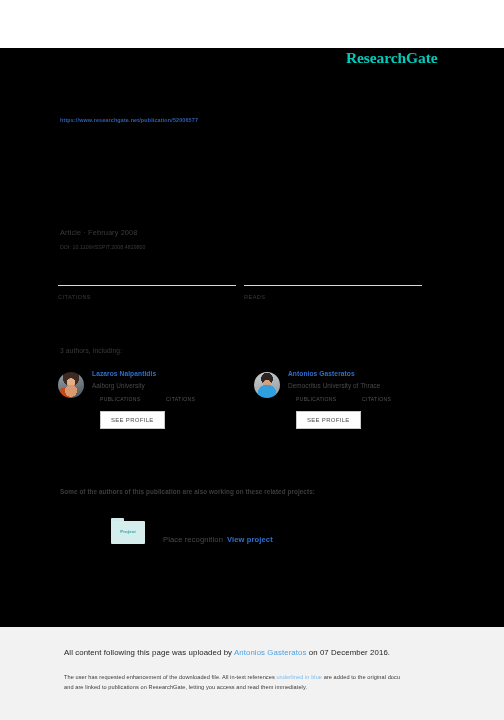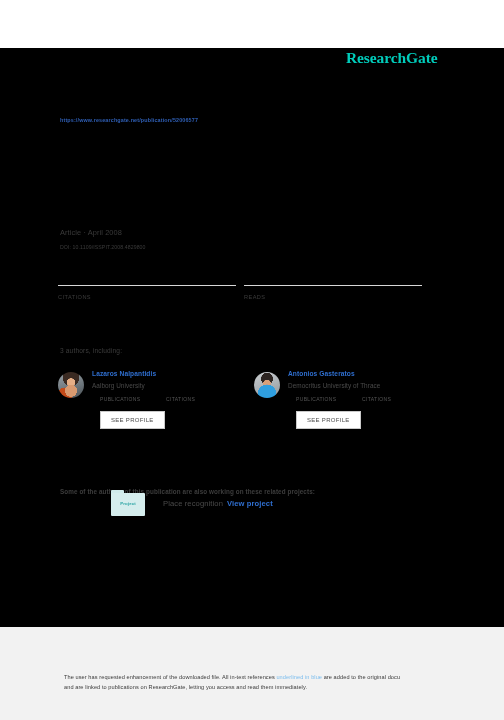--- a/index.html
+++ b/index.html
@@ -223,23 +223,23 @@
     top: 488px;
     font-size: 6.3px;
     font-weight: 700;
     color: #3d3d3d;
     letter-spacing: 0.1px;
     white-space: nowrap;
   }
   .project-row {
     position: absolute;
     left: 64px;
-    top: 490px;
+    top: 518px;
     display: flex;
-    align-items: center;
+    align-items: flex-end;
     padding-left: 47px;
   }
   .project-folder {
     width: 34px;
     height: 26px;
     position: relative;
     flex: 0 0 34px;
   }
   .project-folder .tab {
     position: absolute;
@@ -309,21 +309,21 @@
 
   <div class="top-white-band"></div>
   <div class="dark-body"></div>
   <div class="footer-band"></div>
 
   <div class="brand-logo">ResearchGate</div>
 
   <div class="pub-url">https://www.researchgate.net/publication/52006577</div>
 
   <div class="article-meta">
-    <div class="article-type-line">Article · April 2008</div>
+    <div class="article-type-line">Article · February 2008</div>
     <div class="article-doi-line">DOI: 10.1109/ISSPIT.2008.4829800</div>
   </div>
 
   <div class="stats-row">
     <div class="stat-block">
       <div class="stat-value"></div>
       <div class="stat-rule"></div>
       <div class="stat-label">CITATIONS</div>
     </div>
     <div class="stat-block right">
@@ -383,20 +383,23 @@
     <div class="project-folder">
       <div class="tab"></div>
       <div class="body"></div>
       <div class="label">Project</div>
     </div>
     <div class="project-text">
       <span>Place recognition</span><span class="project-link">View project</span>
     </div>
   </div>
 
+  <div class="footer-line-1">
+    <span>All content following this page was uploaded by </span><span class="link">Antonios Gasteratos</span><span> on 07 December 2016.</span>
+  </div>
 
   <div class="footer-small">
     <div class="nowrap-row">
       <span>The user has requested enhancement of the downloaded file. All in-text references </span><span class="link-blue">underlined in blue</span><span> are added to the original docu</span>
     </div>
     <div class="nowrap-row">and are linked to publications on ResearchGate, letting you access and read them immediately.</div>
   </div>
 
 </div>
 

